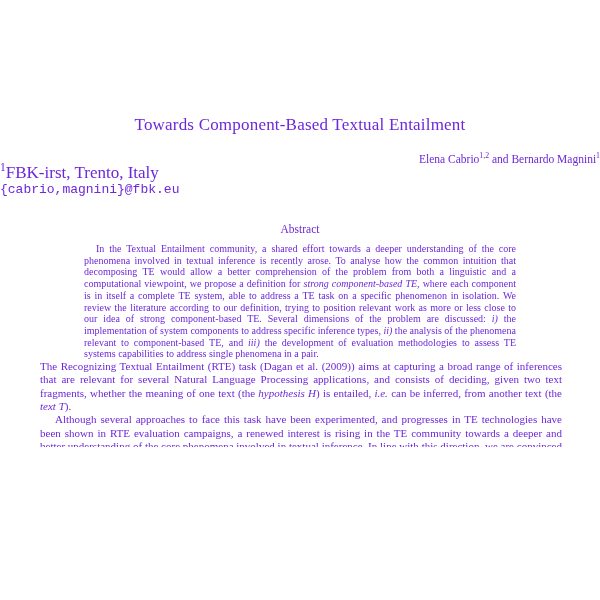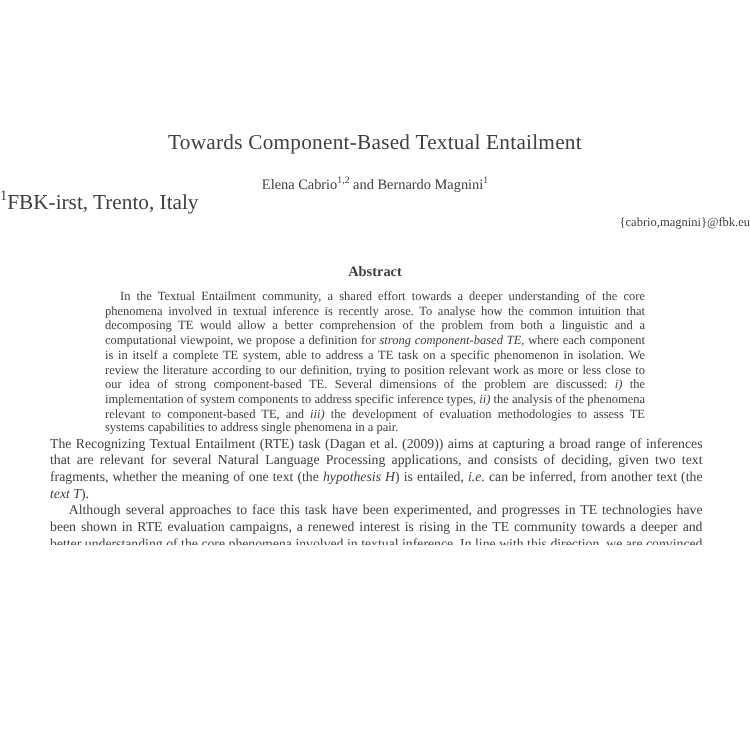--- a/index.html
+++ b/index.html
@@ -1,55 +1,55 @@
 <!DOCTYPE html>
 <html><head>
 <meta charset="utf-8">
 <style>
   * { margin: 0; padding: 0; box-sizing: border-box; }
   html, body { background: #ffffff; }
   .page {
     width: 600px;
     height: 432px;
-    margin: 4px auto;
+    margin: 15px auto;
     background: #ffffff;
-    color: #404040;
+    color: #6d28d9;
     font-family: "Liberation Serif", "DejaVu Serif", serif;
     overflow: hidden;
     position: relative;
   }
   .title {
     margin-top: 100px;
     text-align: center;
     font-size: 17px;
     font-weight: normal;
     letter-spacing: 0.2px;
   }
   .authors {
     margin-top: 17px;
-    text-align: center;
+    text-align: right;
     font-size: 11.5px;
     line-height: 14px;
   }
   .affil {
     text-align: left;
     font-size: 17px;
     line-height: 14px;
   }
   .email {
-    text-align: right;
-    font-family: Liberation Serif, serif;
-    font-size: 10px;
+    text-align: left;
+    font-family: Liberation Mono, monospace;
+    font-size: 13px;
     line-height: 15px;
     margin-top: 2px;
   }
   .abstract-heading {
     margin-top: 26px;
     text-align: center;
-    font-weight: bold;
+    font-weight: normal;
     font-size: 11.5px;
   }
   .abstract-body {
     width: 432px;
     margin: 8px auto 0 auto;
     font-size: 10px;
     line-height: 11.7px;
     text-align: justify;
     text-indent: 12px;
   }

